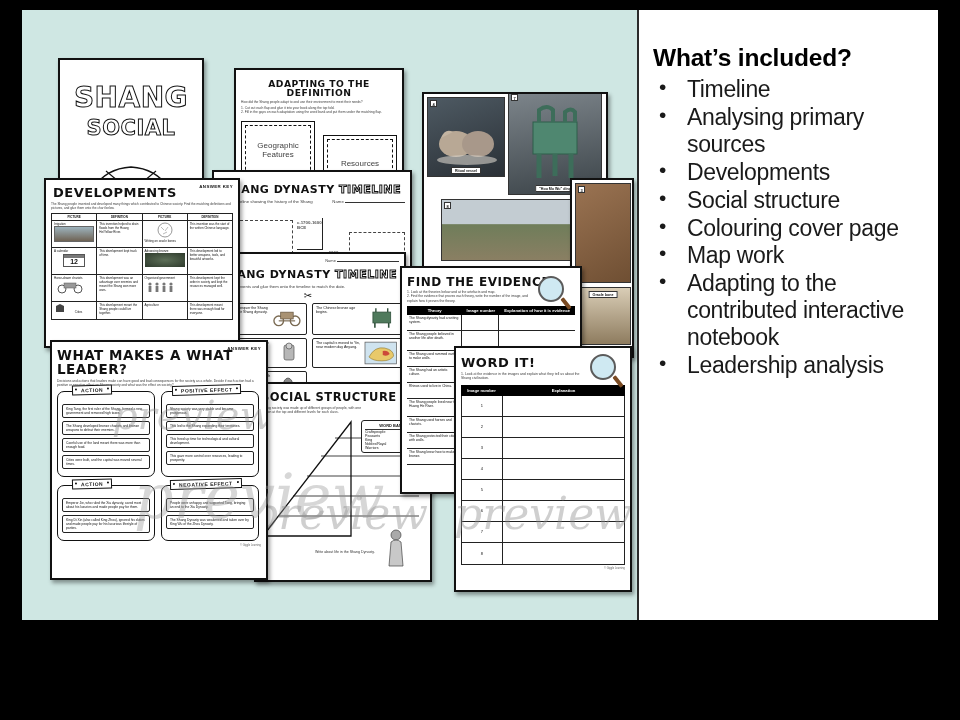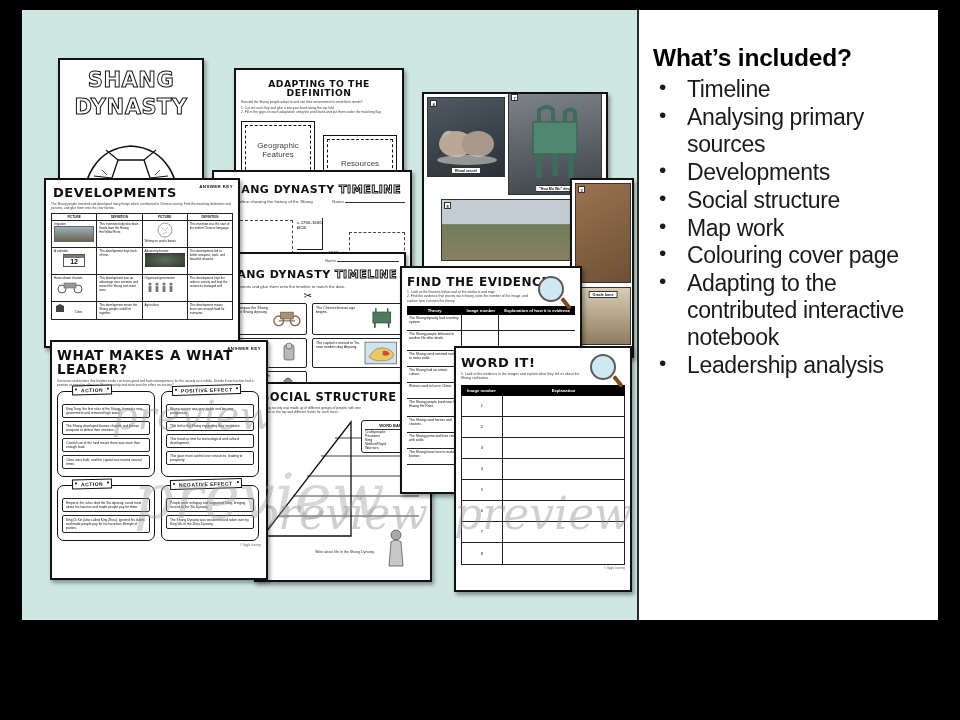--- a/index.html
+++ b/index.html
@@ -110,22 +110,22 @@
 </style>
 </head>
 <body>
 
 <div id="stage">
 
   <div id="preview-panel">
 
     <div class="page" style="left:36px; top:48px; width:146px; height:190px;">
       <div class="ws-inner" style="text-align:center;">
-        <div class="ws-title hollow" style="font-size:21px; margin-top:6px;">SHANG</div>
-        <div class="ws-title hollow" style="font-size:21px; margin-top:6px;">DYNASTY</div>
+        <div class="ws-title hollow" style="font-size:28px; margin-top:20px;">SHANG</div>
+        <div class="ws-title hollow" style="font-size:21px; margin-top:6px;">SOCIAL</div>
         <svg width="110" height="88" viewBox="0 0 110 88" style="margin-top:8px;">
           <path d="M10 84 C4 54, 20 22, 55 20 C90 22, 106 54, 100 84 Z" fill="#fff" stroke="#111" stroke-width="1.6"></path>
           <path d="M42 34 L68 34 L74 52 L55 64 L36 52 Z" fill="none" stroke="#111" stroke-width="1.3"></path>
           <path d="M42 34 L30 24 M68 34 L80 24 M36 52 L18 50 M74 52 L92 50 M55 64 L55 82" stroke="#111" stroke-width="1.1" fill="none"></path>
           <path d="M22 64 L34 68 M88 64 L76 68" stroke="#111" stroke-width=".9"></path>
           <path d="M26 44 l5 5 M84 44 l-5 5 M48 74 l4 4 M62 74 l-4 4" stroke="#111" stroke-width=".8"></path>
         </svg>
       </div>
     </div>
 
@@ -542,22 +542,22 @@
   </div>
 
   <div id="info-panel">
     <div id="info-inner">
       <div id="whats-included">What’s included?</div>
       <ul class="inc-list">
         <li>Timeline</li>
         <li>Analysing primary sources</li>
         <li>Developments</li>
         <li>Social structure</li>
+        <li>Colouring cover page</li>
         <li>Map work</li>
-        <li>Colouring cover page</li>
         <li>Adapting to the contributed interactive notebook</li>
         <li>Leadership analysis</li>
       </ul>
     </div>
   </div>
 
 
 </div>
 
 </body></html>

